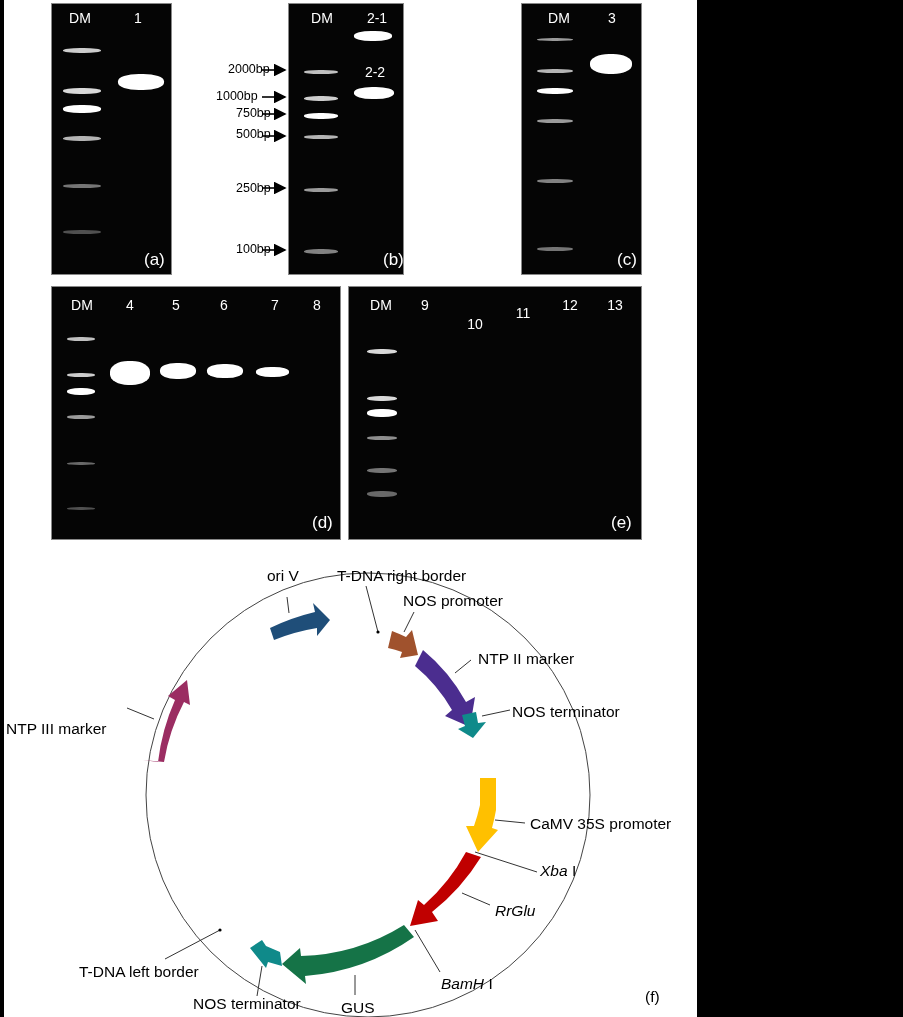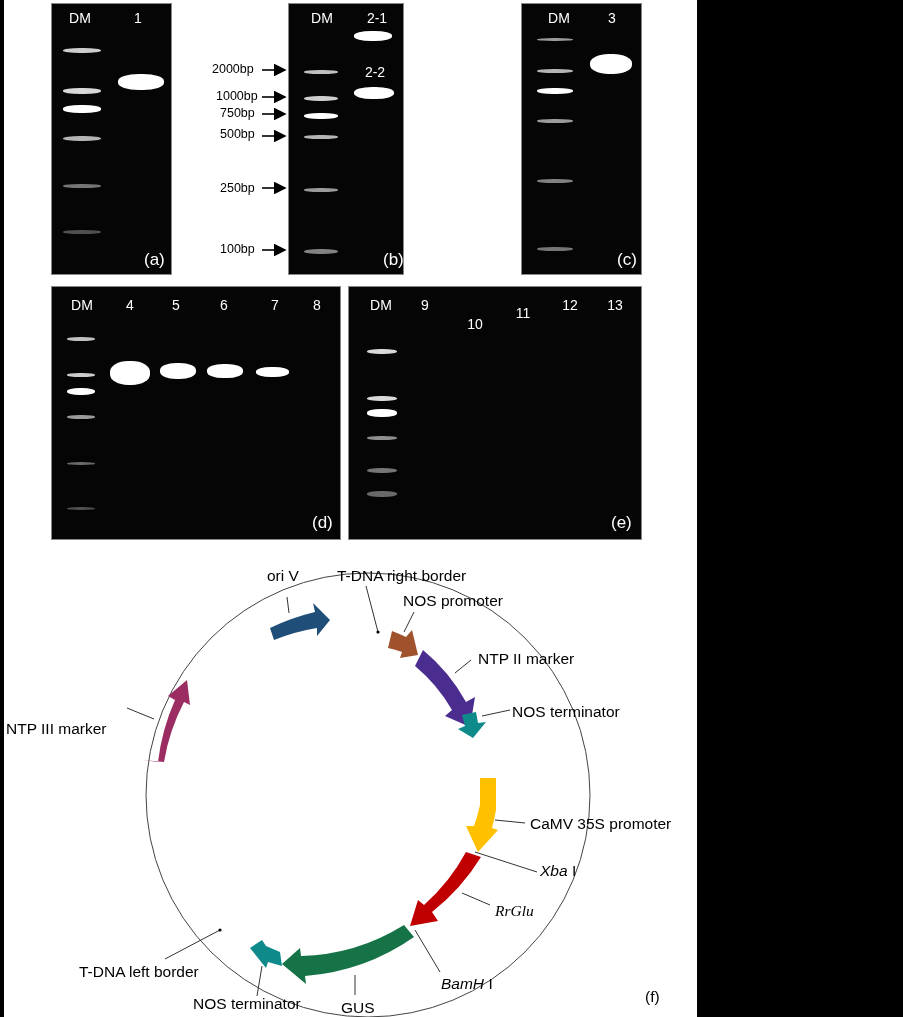--- a/index.html
+++ b/index.html
@@ -3,21 +3,21 @@
 <meta charset="utf-8">
 <style>
   html,body{margin:0;padding:0;}
   body{width:903px;height:1017px;position:relative;background:#000;overflow:hidden;font-family:"Liberation Sans",sans-serif;}
   .canvas{position:absolute;left:4px;top:0;width:693px;height:1017px;background:#fff;}
   .rightblack{position:absolute;left:697px;top:0;width:206px;height:1017px;background:#000;}
   .gel{position:absolute;background:#050505;border:1px solid #888;box-sizing:border-box;overflow:hidden;}
   .lane-label{position:absolute;color:#fff;font-size:14px;transform:translateX(-50%);white-space:nowrap;}
   .panel-label{position:absolute;color:#fff;font-size:17px;}
   .band{position:absolute;border-radius:45%;background:#fff;}
-  .marker-label{position:absolute;font-size:12.5px;color:#000;text-align:right;white-space:nowrap;}
+  .marker-label{position:absolute;font-size:12.5px;color:#000;text-align:right;white-space:nowrap;margin-left:16px;}
   .plabel{position:absolute;font-size:15.5px;color:#000;white-space:nowrap;}
   .it{font-style:italic;}
   svg{position:absolute;left:0;top:0;}
 </style>
 </head>
 <body>
 
 <div class="canvas"></div>
 <div class="rightblack"></div>
 
@@ -29,21 +29,21 @@
   <div class="band" style="left:11px;top:101px;width:38px;height:8px;"></div>
   <div class="band" style="left:11px;top:132px;width:38px;height:5px;opacity:.7"></div>
   <div class="band" style="left:11px;top:180px;width:38px;height:4px;opacity:.45"></div>
   <div class="band" style="left:11px;top:226px;width:38px;height:4px;opacity:.3"></div>
   <div class="band" style="left:66px;top:70px;width:46px;height:16px;"></div>
   <span class="panel-label" style="left:92px;top:246px;">(a)</span>
 </div>
 
 <div>
   <span class="marker-label" style="left:212px;top:62px;">2000bp</span>
-  <span class="marker-label" style="left:216px;top:89px;text-align:center;">1000bp</span>
+  <span class="marker-label" style="left:200px;top:89px;text-align:center;">1000bp</span>
   <span class="marker-label" style="left:220px;top:106px;">750bp</span>
   <span class="marker-label" style="left:220px;top:127px;">500bp</span>
   <span class="marker-label" style="left:220px;top:181px;">250bp</span>
   <span class="marker-label" style="left:220px;top:242px;">100bp</span>
 </div>
 <svg width="903" height="1017" style="pointer-events:none">
   <defs>
     <marker id="ah" markerWidth="8" markerHeight="8" refX="7" refY="4" orient="auto">
         <path d="M0,0 L8,4 L0,8 z" fill="#000"></path>
       </marker>
@@ -161,19 +161,19 @@
   <circle cx="220" cy="930" r="1.6" fill="#000"></circle>
 </svg>
 
 <span class="plabel" style="left:267px;top:567px;">ori V</span>
 <span class="plabel" style="left:337px;top:567px;">T-DNA right border</span>
 <span class="plabel" style="left:403px;top:592px;">NOS promoter</span>
 <span class="plabel" style="left:478px;top:650px;">NTP II marker</span>
 <span class="plabel" style="left:512px;top:703px;">NOS terminator</span>
 <span class="plabel" style="left:530px;top:815px;">CaMV 35S promoter</span>
 <span class="plabel" style="left:540px;top:862px;"><span class="it">Xba</span><span> I</span></span>
-<span class="plabel it" style="left:495px;top:902px;font-family:Liberation Serif, serif;">RrGlu</span>
+<span class="plabel it" style="left:495px;top:902px;">RrGlu</span>
 <span class="plabel" style="left:441px;top:975px;"><span class="it">BamH</span><span> I</span></span>
 <span class="plabel" style="left:341px;top:999px;">GUS</span>
 <span class="plabel" style="left:193px;top:995px;">NOS terminator</span>
 <span class="plabel" style="left:79px;top:963px;">T-DNA left border</span>
 <span class="plabel" style="left:6px;top:700px;margin-top:20px;">NTP III marker</span>
 <span class="plabel" style="left:645px;top:988px;">(f)</span>
 
 </body></html>

